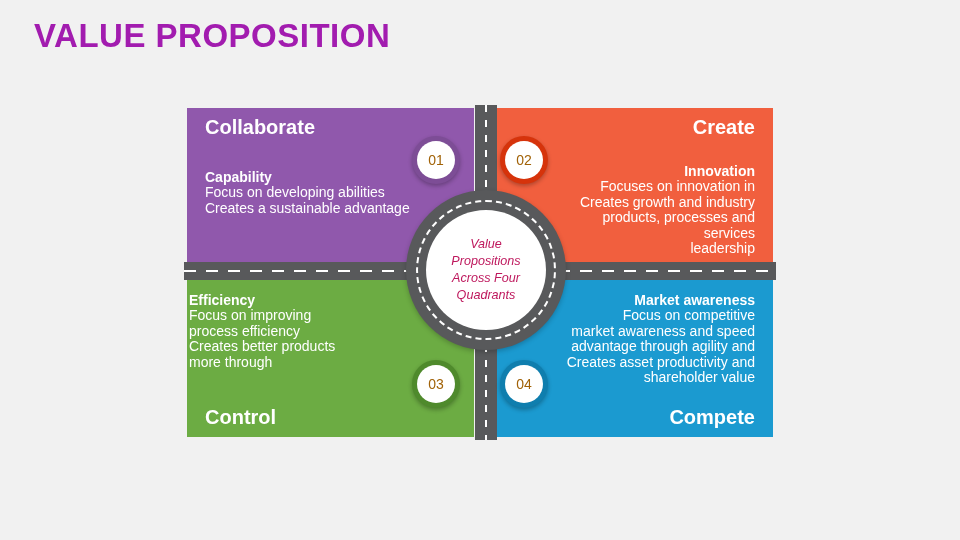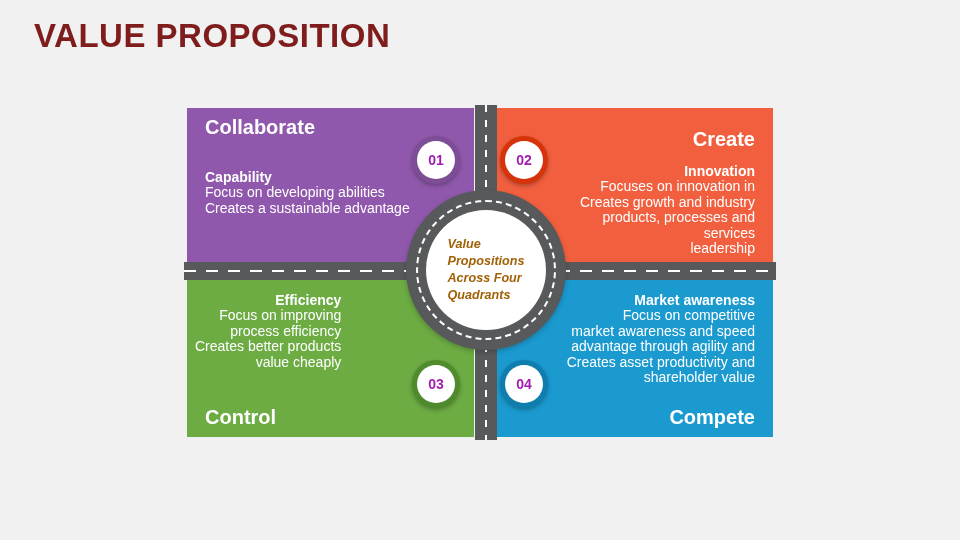--- a/index.html
+++ b/index.html
@@ -50,39 +50,39 @@
   .q-br { left: 299px; top: 171px;}
 
   .q-heading {
     position: absolute;
     font-size: 20px;
     font-weight: bold;
     color: #ffffff;
     white-space: nowrap;
   }
   .q-heading.left  { left: 18px; }
-  .q-heading.right { right: 18px; margin-top: 12px; }
+  .q-heading.right { right: 18px; }
   .q-heading.top    { top: 8px; }
   .q-heading.bottom { bottom: 8px; }
 
   .q-body {
     position: absolute;
     color: #ffffff;
     font-size: 14px;
     line-height: 15.4px;
   }
   .q-body .sub {
     font-weight: bold;
     display: block;
   }
   .q-body .ln { display: block; }
 
   .body-tl { left: 18px; top: 62px; text-align: left; }
   .body-tr { right: 18px; top: 56px; text-align: right; width: 200px; }
-  .body-bl { left: 8px; top: 14px; text-align: right; }
+  .body-bl { left: 2px; top: 14px; text-align: left; }
   .body-br { right: 18px; top: 14px; text-align: right; width: 215px; }
 
   
   .road-v {
     position: absolute;
     left: 288px;
     top: -3px;
     width: 22px;
     height: 335px;
     background: #58595b;
@@ -147,23 +147,23 @@
     height: 120px;
     border-radius: 50%;
     background: #ffffff;
     display: flex;
     align-items: center;
     justify-content: center;
   }
   #center-text {
     font-size: 12.6px;
     font-style: italic;
-    font-weight: bold;
-    color: #a16207;
-    text-align: left;
+    font-weight: normal;
+    color: #be185d;
+    text-align: center;
     line-height: 17px;
   }
   #center-text .ln { display: block; }
 
   
   .badge {
     position: absolute;
     width: 48px;
     height: 48px;
     border-radius: 50%;
@@ -175,32 +175,32 @@
   }
   .badge .disc {
     width: 38px;
     height: 38px;
     border-radius: 50%;
     background: #ffffff;
     display: flex;
     align-items: center;
     justify-content: center;
     font-size: 14px;
-    font-weight: bold;
-    color: #a21caf;
+    font-weight: normal;
+    color: #a16207;
   }
   #badge-01 { left: 225px; top: 28px; background: #7d4d96; }
   #badge-02 { left: 313px; top: 28px; background: #d6330b; }
   #badge-03 { left: 225px; top: 252px; background: #4f8a2c; }
   #badge-04 { left: 313px; top: 252px; background: #0f7eae; }
 </style>
 </head>
 <body style="background: rgb(241, 241, 241);">
 
-<div id="slide-title" style="color: #7f1d1d;">VALUE PROPOSITION</div>
+<div id="slide-title" style="color: #a21caf;">VALUE PROPOSITION</div>
 
 <div id="diagram">
 
   <div class="quadrant q-tl" style="background: rgb(144, 88, 172);">
     <div class="q-heading left top">Collaborate</div>
     <div class="q-body body-tl">
       <span class="sub">Capability</span>
       <span class="ln">Focus on developing abilities</span>
       <span class="ln">Creates a sustainable advantage</span>
     </div>
@@ -217,21 +217,21 @@
     </div>
   </div>
 
   <div class="quadrant q-bl" style="background: rgb(108, 172, 67);">
     <div class="q-heading left bottom">Control</div>
     <div class="q-body body-bl">
       <span class="sub">Efficiency</span>
       <span class="ln">Focus on improving</span>
       <span class="ln">process efficiency</span>
       <span class="ln">Creates better products</span>
-      <span class="ln">value cheaply</span>
+      <span class="ln">more through</span>
     </div>
   </div>
 
   <div class="quadrant q-br" style="background: rgb(27, 154, 208);">
     <div class="q-heading right bottom">Compete</div>
     <div class="q-body body-br">
       <span class="sub">Market awareness</span>
       <span class="ln">Focus on competitive</span>
       <span class="ln">market awareness and speed</span>
       <span class="ln">advantage through agility and</span>

